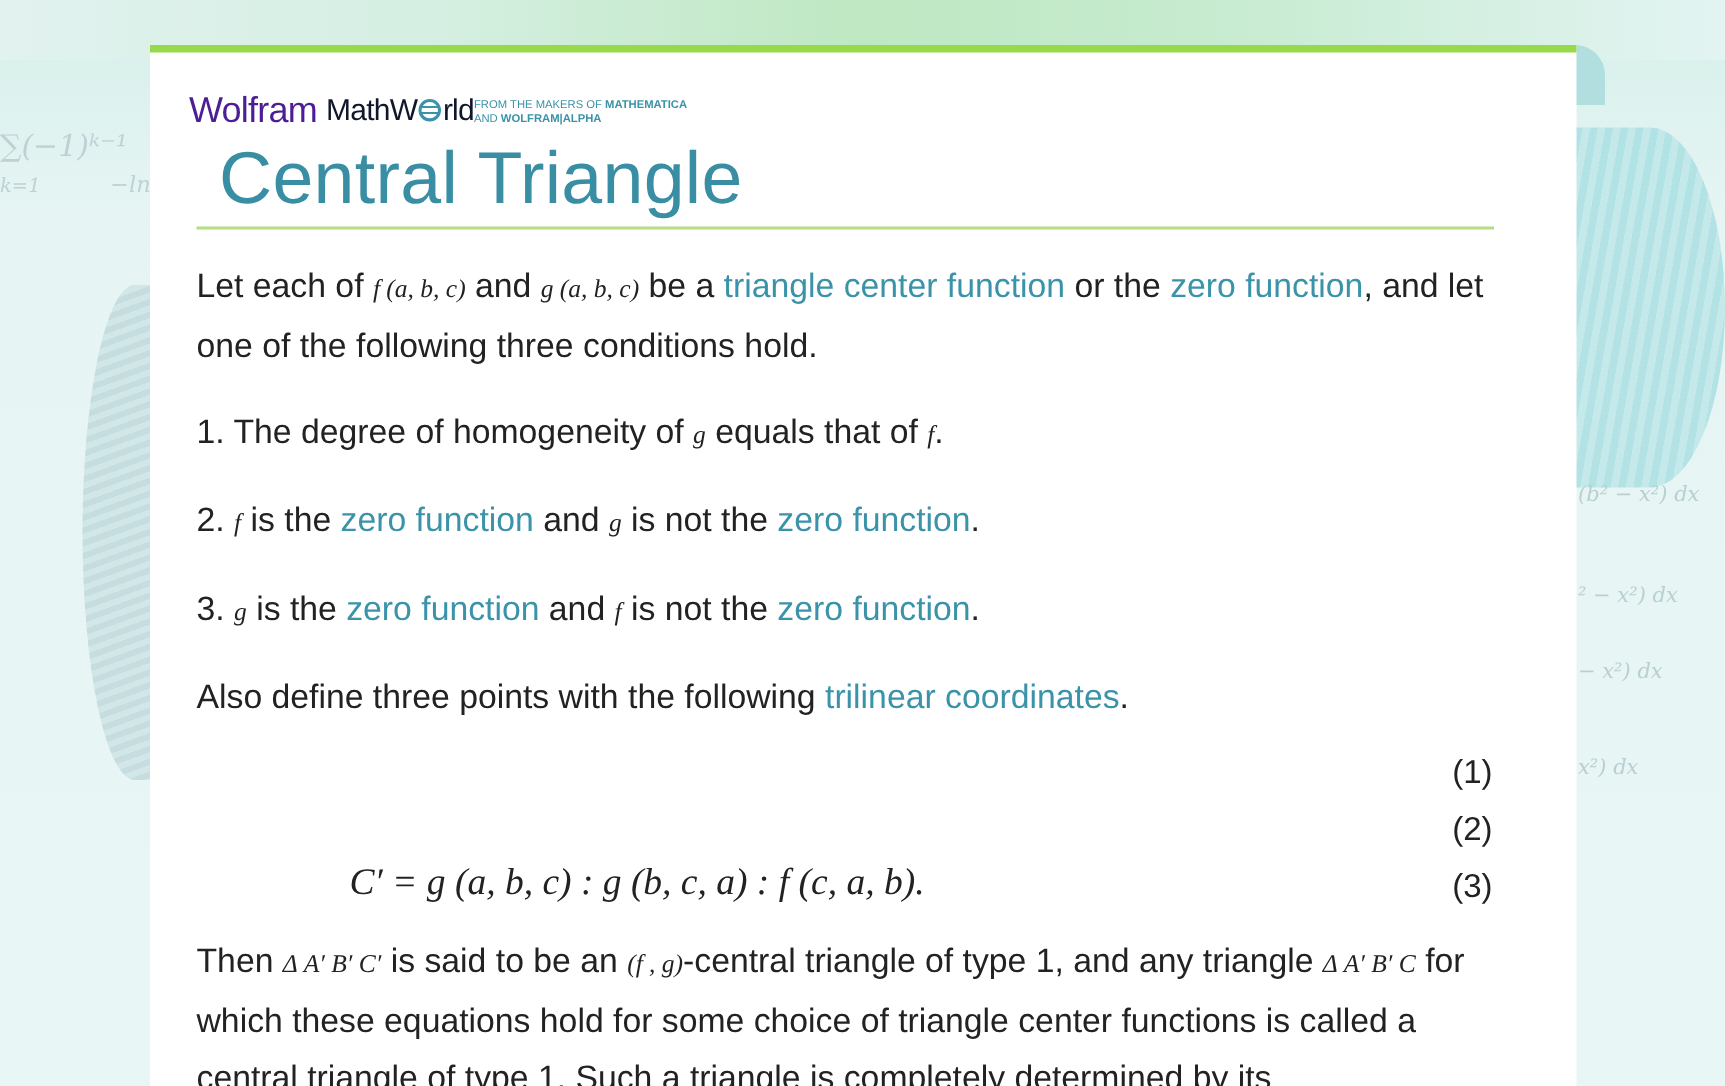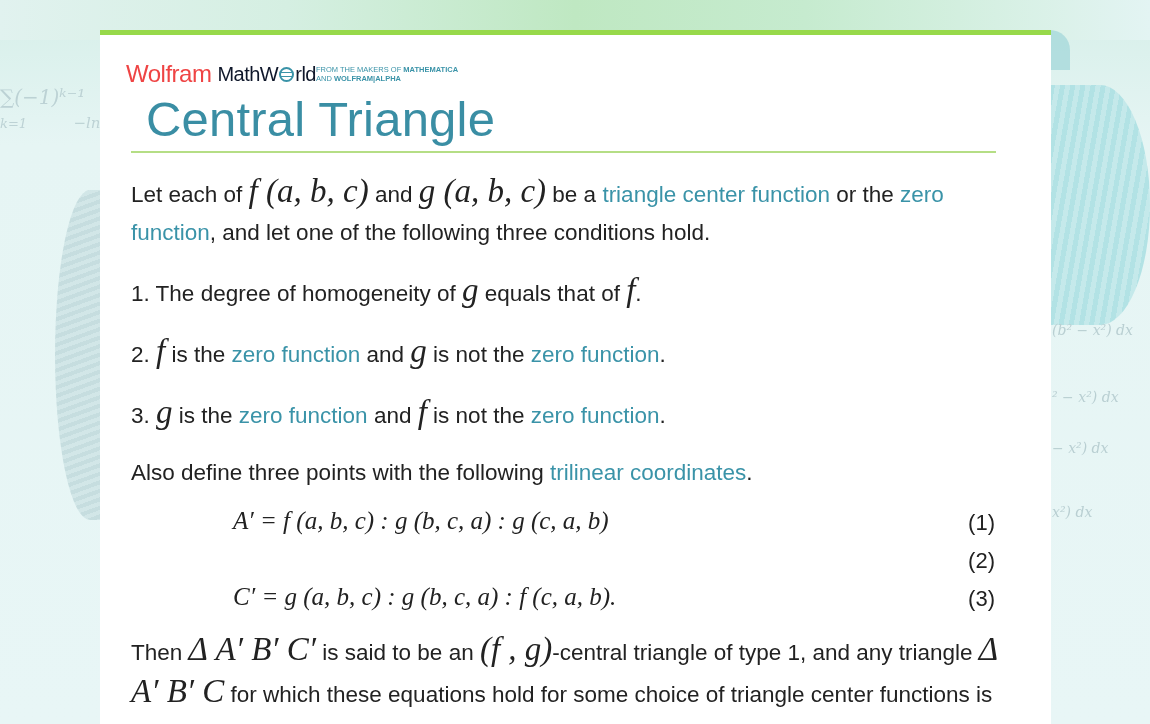--- a/index.html
+++ b/index.html
@@ -35,42 +35,42 @@
     position:absolute; left:1052px; color:#b9cfd2; font-family:"DejaVu Serif", serif;
     font-style:italic; font-size:14px; white-space:nowrap;
   }
   .page {
     position:absolute; left:100px; top:30px; width:951px; height:720px;
     background:#ffffff; border-top:5px solid #97d94a;
   }
   .brand {
     position:absolute; left:26px; top:25px; display:flex; align-items:center;
   }
-  .brand-wolfram { font-size:24px; color:#ef4444; letter-spacing:-0.5px; }
+  .brand-wolfram { font-size:24px; color:#4c1d95; letter-spacing:-0.5px; }
   .brand-mathworld { font-size:20px; color:#0f172a; letter-spacing:-0.5px; margin-left:6px; }
   .brand-globe {
     display:inline-block; width:15px; height:15px; border:2px solid #3a93a8; border-radius:50%;
     vertical-align:-1px; margin:0 1px; box-sizing:border-box;
     background: repeating-linear-gradient(0deg, transparent 0 3px, #3a93a8 3px 4px);
   }
   .brand-tag { margin-left:0; font-size:7.5px; line-height:9px; color:#3a93a8; }
   .brand-tag b { font-weight:bold; }
   .title {
     position:absolute; left:46px; top:56px; font-size:49px; color:#3a8ea4; margin:0; font-weight:normal;
     letter-spacing:0.2px;
   }
   .title-rule {
     position:absolute; left:31px; top:116px; width:865px; height:2px; background:#b5de85;
   }
   .content {
     position:absolute; left:31px; top:137px; width:870px; font-size:22.5px; color:#222;
     line-height:38px;
   }
   .content p { margin:0 0 19px 0; }
-  .m { font-family:"Liberation Serif", serif; font-style:italic; font-size:33px;text-align:right; }
+  .m { font-family:"Liberation Serif", serif; font-style:italic; font-size:17px;text-align:right; }
   a.link { color:#3a93a8; text-decoration:none; }
   .eqs { position:relative; height:114px; margin:10px 0 14px 0; }
   .eq {
     position:absolute; left:102px; font-family:"Liberation Serif", serif; font-size:25px; color:#222;
     white-space:nowrap;
   }
   .eqnum { position:absolute; right:6px; font-size:22px; color:#222; }
 </style>
 </head>
 <body>
@@ -117,21 +117,20 @@
 
     <p>
       <span>3. </span><span class="m">g</span><span> is the </span><a class="link">zero function</a><span> and </span><span class="m">f</span><span> is not the </span><a class="link">zero function</a><span>.</span>
     </p>
 
     <p style="margin-bottom:0">
       <span>Also define three points with the following </span><a class="link">trilinear coordinates</a><span>.</span>
     </p>
 
     <div class="eqs">
-      <div class="eq" style="top:0px;font-style:italic">A′ = f (a, b, c) : g (b, c, a) : g (c, a, b)</div>
       <div class="eqnum" style="top:2px">(1)</div>
       <div class="eqnum" style="top:40px">(2)</div>
       <div class="eq" style="top:76px;font-style:italic">C′ = g (a, b, c) : g (b, c, a) : f (c, a, b).</div>
       <div class="eqnum" style="top:78px">(3)</div>
     </div>
 
     <p>
       <span>Then </span><span class="m">Δ A′ B′ C′</span><span> is said to be an </span><span class="m">(f , g)</span><span>-central triangle of type 1, and any triangle </span><span class="m">Δ A′ B′ C</span><span> for which these equations hold for some choice of triangle center functions is called a central triangle of type 1. Such a triangle is completely determined by its</span>
     </p>
   </div>

